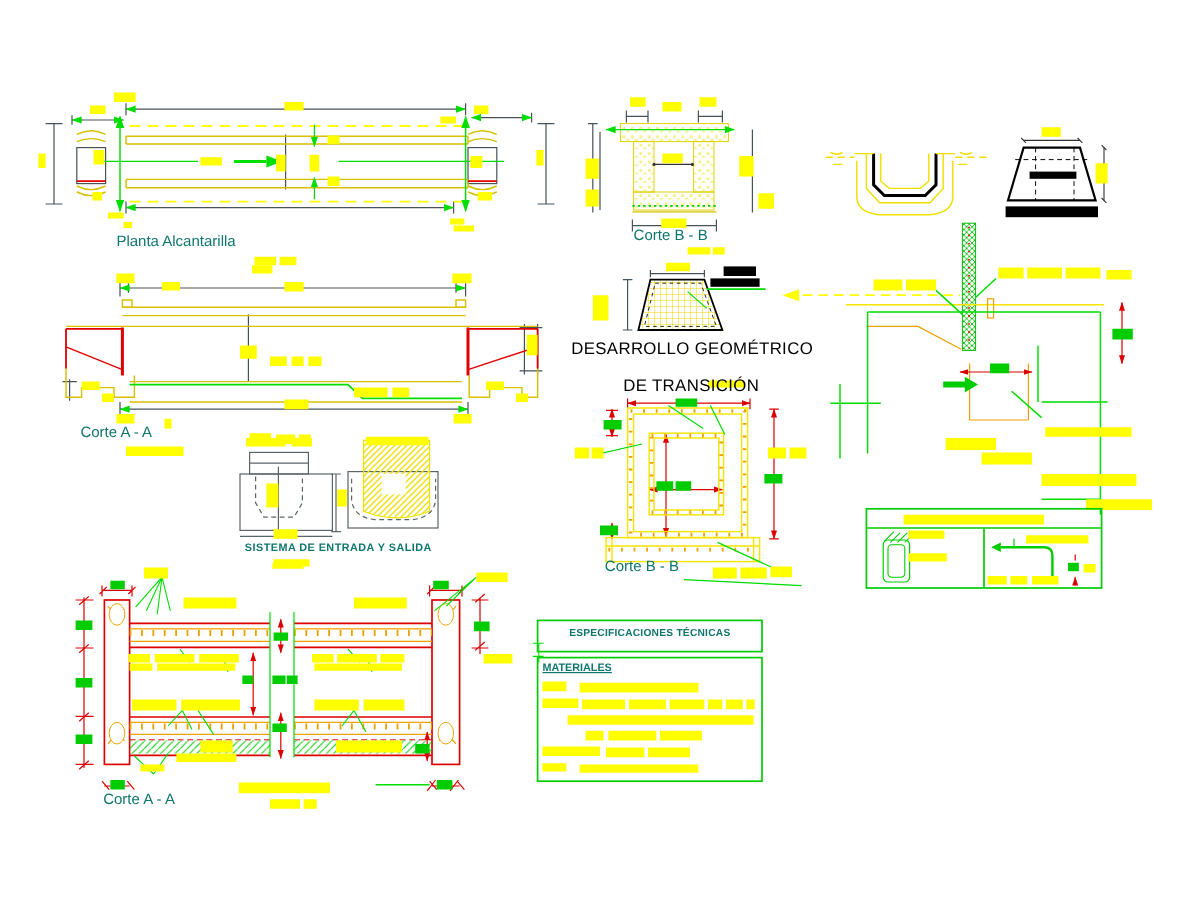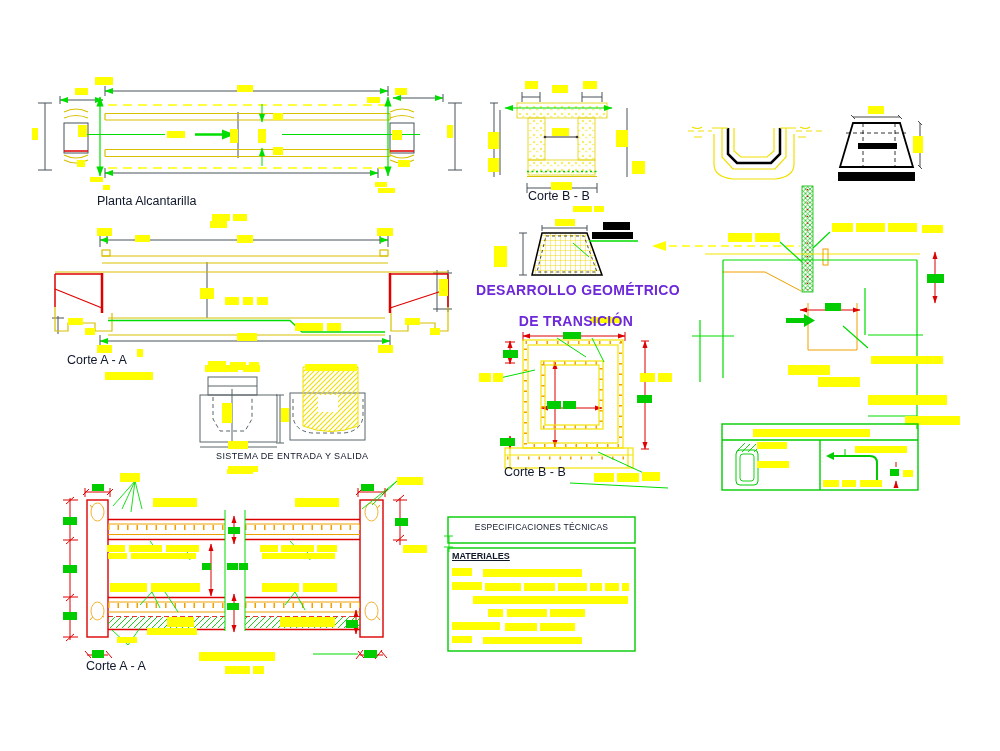--- a/index.html
+++ b/index.html
@@ -1,19 +1,19 @@
 <!DOCTYPE html>
 <html><head>
 <meta charset="utf-8">
 <style>
   html,body{margin:0;padding:0;background:#fff;}
   .canvas{position:relative;width:1000px;height:751px;background:#ffffff;overflow:hidden;}
   .canvas svg{position:absolute;left:0;top:0;}
-  .lbl{position:absolute;font-family:"Liberation Sans",sans-serif;color:#0f172a;white-space:nowrap;line-height:1.1;}
-  .lbl.black{color:#6d28d9;font-weight:bold;}
+  .lbl{position:absolute;font-family:"Liberation Sans",sans-serif;color:#0f766e;white-space:nowrap;line-height:1.1;}
+  .lbl.black{color:#000000;}
   .lbl.center{text-align:center;}
   .lbl.under{text-decoration:underline;}
 </style>
 </head>
 <body>
 
 <div class="canvas">
 <svg width="1000" height="751" viewBox="0 0 1000 751">
 <defs>
   <pattern id="speckle" width="7" height="7" patternUnits="userSpaceOnUse">
@@ -310,21 +310,21 @@
     <path d="M444,536 H453 M444,547 H453 M449,536 V552"></path>
     <path d="M313,654 H358" stroke-width="1.2"></path>
   </g>
   <path fill="#00cc00" d="M63,517h14v8h-14z M63,565h14v8h-14z M63,612h14v8h-14z M92,484h12v7h-12z M361,484h13v7h-13z M395,518h13v8h-13z M228,527h12v7h-12z M227,603h12v7h-12z M202,563h9v7h-9z M227,563h11v7h-11z M239,563h9v7h-9z M346,620h12v8h-12z M92,650h12v8h-12z M364,650h13v8h-13z"></path>
   <path fill="#ffff00" d="M120,473h20v9h-20z M153,498h44v9h-44z M107,545h18v7h-18z M129,545h33v7h-33z M166,545h33v7h-33z M108,553h19v6h-19z M131,553h65v6h-65z M110,583h37v9h-37z M151,583h49v9h-49z M147,628h50v7h-50z M117,637h20v6h-20z M167,617h27v10h-27z M280,617h55v10h-55z M295,498h44v9h-44z M260,545h18v7h-18z M281,545h33v7h-33z M317,545h20v7h-20z M262,553h73v6h-73z M262,583h37v9h-37z M303,583h34v9h-34z M397,477h26v8h-26z M403,545h24v8h-24z M199,652h76v9h-76z M225,666h25v8h-25z M253,666h11v8h-11z M227,469h26v5h-26z"></path>
 </g>
 </svg>
 
 <div class="lbl" style="left:97px;top:195px;font-size:12.5px;">Planta Alcantarilla</div>
 <div class="lbl" style="left:67px;top:354px;font-size:12.5px;">Corte A - A</div>
-<div class="lbl" style="left:216px;top:452px;font-size:9px;letter-spacing:0.4px;">SISTEMA DE ENTRADA Y SALIDA</div>
+<div class="lbl" style="left:204px;top:452px;font-size:9px;letter-spacing:0.4px;font-weight:bold;">SISTEMA DE ENTRADA Y SALIDA</div>
 <div class="lbl" style="left:528px;top:190px;font-size:12.5px;">Corte B - B</div>
 <div class="lbl black center" style="left:476px;top:283px;width:200px;font-size:14px;letter-spacing:0.3px;">DESARROLLO GEOMÉTRICO</div>
 <div class="lbl black center" style="left:476px;top:314px;width:200px;font-size:14px;letter-spacing:0.3px;">DE TRANSICIÓN</div>
 <div class="lbl" style="left:504px;top:466px;font-size:12.5px;">Corte B - B</div>
-<div class="lbl center" style="left:449px;top:523px;width:185px;font-size:8.5px;font-weight:normal;letter-spacing:0.2px;">ESPECIFICACIONES TÉCNICAS</div>
+<div class="lbl center" style="left:449px;top:523px;width:185px;font-size:8.5px;font-weight:bold;letter-spacing:0.2px;">ESPECIFICACIONES TÉCNICAS</div>
 <div class="lbl under" style="left:452px;top:552px;font-size:9px;font-weight:bold;text-align:right;">MATERIALES</div>
 <div class="lbl" style="left:86px;top:660px;font-size:12.5px;">Corte A - A</div>
 </div>
 
 </body></html>

